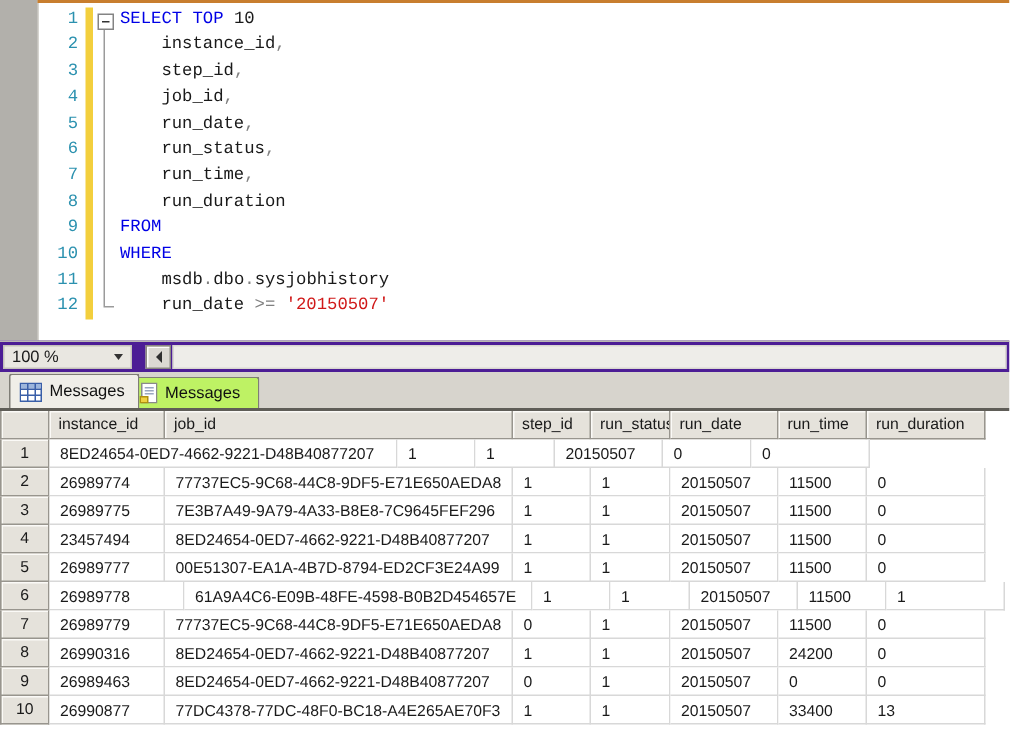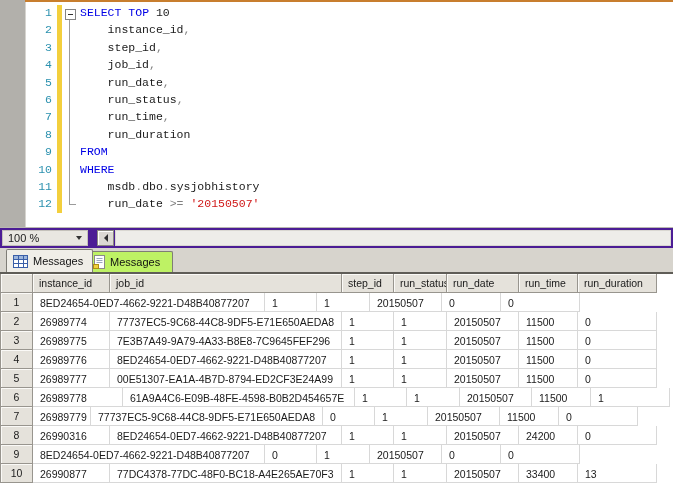--- a/index.html
+++ b/index.html
@@ -183,21 +183,21 @@
           <div class="gc" style="width: 77px;">26989775</div>
           <div class="gc" style="width: 232px;">7E3B7A49-9A79-4A33-B8E8-7C9645FEF296</div>
           <div class="gc" style="width: 52px;">1</div>
           <div class="gc" style="width: 53px;">1</div>
           <div class="gc" style="width: 72px;">20150507</div>
           <div class="gc" style="width: 59px;">11500</div>
           <div class="gc" style="width: 79px;">0</div>
         </div>
         <div class="grow">
           <div class="rh bl" style="width: 33px;">4</div>
-          <div class="gc" style="width: 77px;">26989776</div>
+          <div class="gc" style="width: 77px;">23457494</div>
           <div class="gc" style="width: 232px;">8ED24654-0ED7-4662-9221-D48B40877207</div>
           <div class="gc" style="width: 52px;">1</div>
           <div class="gc" style="width: 53px;">1</div>
           <div class="gc" style="width: 72px;">20150507</div>
           <div class="gc" style="width: 59px;">11500</div>
           <div class="gc" style="width: 79px;">0</div>
         </div>
         <div class="grow">
           <div class="rh bl" style="width: 33px;">5</div>
           <div class="gc" style="width: 77px;">26989777</div>
@@ -213,40 +213,41 @@
           <div class="gc" style="width: 90px;">26989778</div>
           <div class="gc" style="width: 232px;">61A9A4C6-E09B-48FE-4598-B0B2D454657E</div>
           <div class="gc" style="width: 52px;">1</div>
           <div class="gc" style="width: 53px;">1</div>
           <div class="gc" style="width: 72px;">20150507</div>
           <div class="gc" style="width: 59px;">11500</div>
           <div class="gc" style="width: 79px;">1</div>
         </div>
         <div class="grow">
           <div class="rh bl" style="width: 33px;">7</div>
-          <div class="gc" style="width: 58px;">26989779</div>
+          <div class="gc" style="width: 77px;">26989779</div>
           <div class="gc" style="width: 232px;">77737EC5-9C68-44C8-9DF5-E71E650AEDA8</div>
           <div class="gc" style="width: 52px;">0</div>
           <div class="gc" style="width: 53px;">1</div>
           <div class="gc" style="width: 72px;">20150507</div>
           <div class="gc" style="width: 59px;">11500</div>
           <div class="gc" style="width: 79px;">0</div>
         </div>
         <div class="grow">
           <div class="rh bl" style="width: 33px;">8</div>
           <div class="gc" style="width: 77px;">26990316</div>
           <div class="gc" style="width: 232px;">8ED24654-0ED7-4662-9221-D48B40877207</div>
           <div class="gc" style="width: 52px;">1</div>
           <div class="gc" style="width: 53px;">1</div>
           <div class="gc" style="width: 72px;">20150507</div>
           <div class="gc" style="width: 59px;">24200</div>
           <div class="gc" style="width: 79px;">0</div>
         </div>
         <div class="grow">
           <div class="rh bl" style="width: 33px;">9</div>
+          <div class="gc" style="width: 77px;">26989463</div>
           <div class="gc" style="width: 232px;">8ED24654-0ED7-4662-9221-D48B40877207</div>
           <div class="gc" style="width: 52px;">0</div>
           <div class="gc" style="width: 53px;">1</div>
           <div class="gc" style="width: 72px;">20150507</div>
           <div class="gc" style="width: 59px;">0</div>
           <div class="gc" style="width: 79px;">0</div>
         </div>
         <div class="grow">
           <div class="rh bl" style="width: 33px;">10</div>
           <div class="gc" style="width: 77px;">26990877</div>

